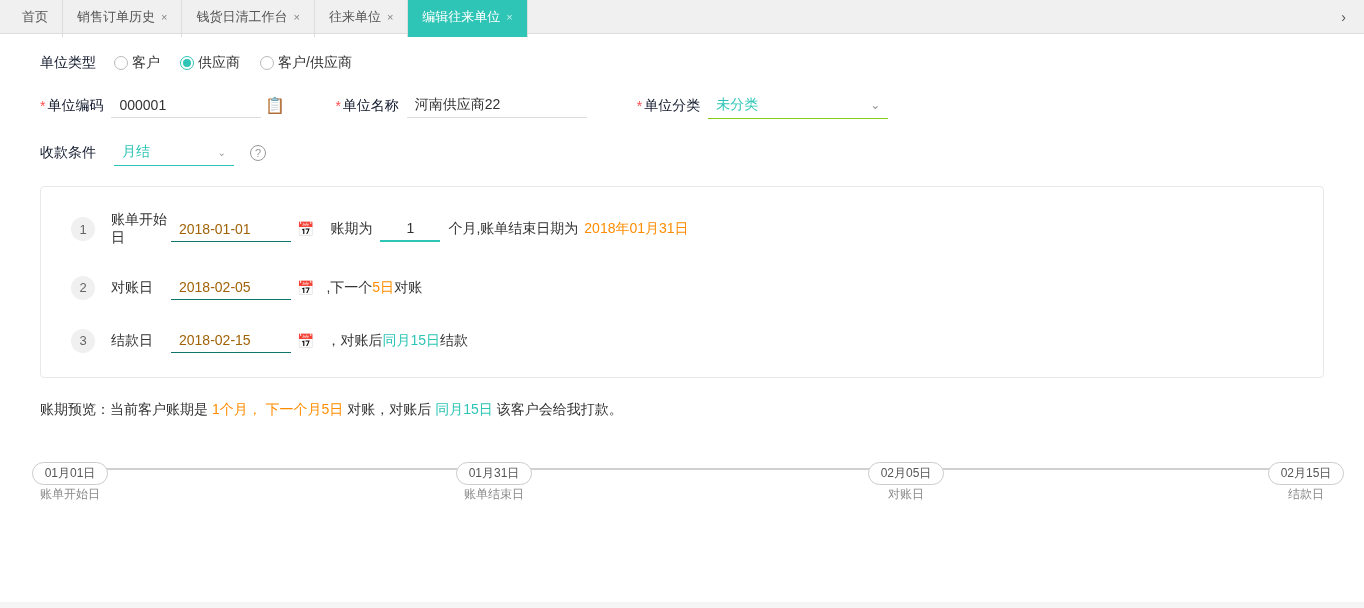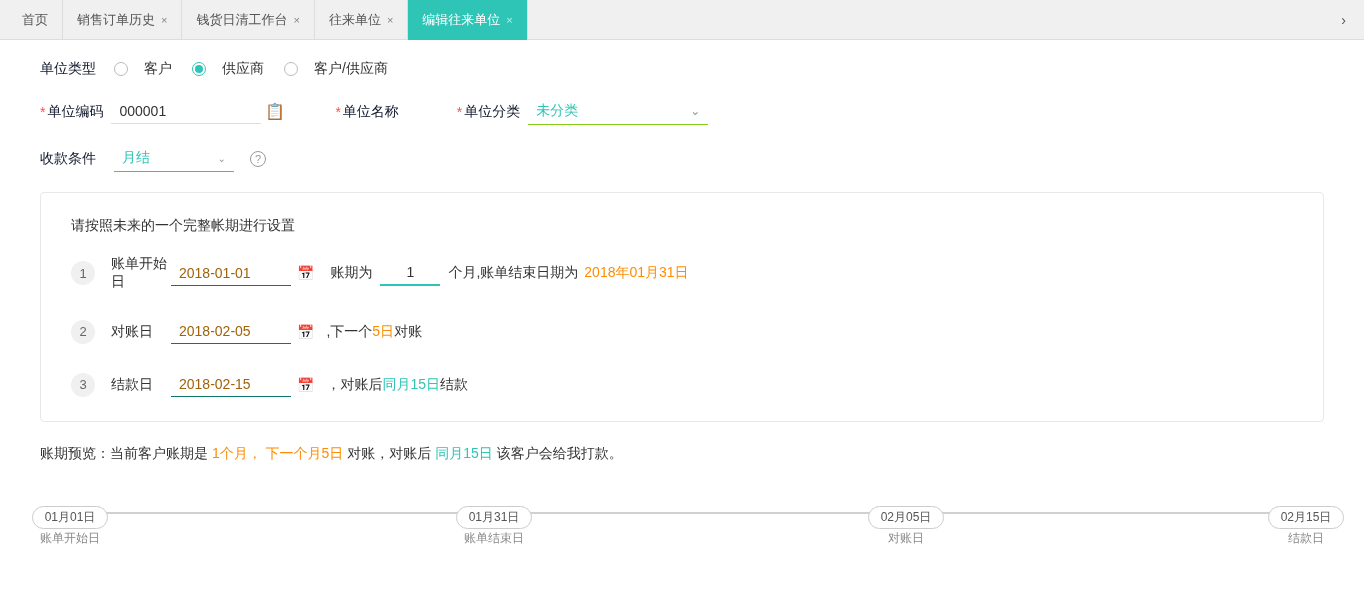--- a/index.html
+++ b/index.html
@@ -4,21 +4,21 @@
   <style>
     * { box-sizing: border-box; margin: 0; padding: 0; }
     body { font-family: "Microsoft YaHei", "PingFang SC", sans-serif; font-size: 14px; background: #f5f5f5; color: #333; }
 
     
     .tab-bar {
       display: flex;
       align-items: center;
       background: #f0f0f0;
       border-bottom: 1px solid #ddd;
-      height: 40px;
+      height: 34px;
       padding: 0 8px;
     }
     .tab-item {
       display: flex;
       align-items: center;
       padding: 0 14px;
       height: 40px;
       cursor: pointer;
       font-size: 13px;
       color: #555;
@@ -68,21 +68,21 @@
 
     
     .radio-group {
       display: flex;
       align-items: center;
       gap: 20px;
     }
     .radio-item {
       display: flex;
       align-items: center;
-      gap: 16px;
+      gap: 4px;
       cursor: pointer;
     }
     .radio-circle {
       width: 14px;
       height: 14px;
       border-radius: 50%;
       border: 1px solid #bbb;
       display: flex;
       align-items: center;
       justify-content: center;
@@ -352,20 +352,21 @@
     <div class="field-group">
       <span class="required-star">*</span>
       <span class="form-label">单位编码</span>
       <input class="field-input" type="text" style="width: 120px;" value="000001">
       <span class="calendar-icon">📋</span>
     </div>
 
     <div class="field-group">
       <span class="required-star">*</span>
       <span class="form-label">单位名称</span>
+      <input class="field-input" type="text" style="width: 180px;" value="河南供应商22">
     </div>
 
     <div class="field-group">
       <span class="required-star">*</span>
       <span class="form-label">单位分类</span>
       <div class="select-field" style="min-width:180px;">
         <span class="select-value">未分类</span>
         <span class="dropdown-arrow">⌄</span>
       </div>
     </div>
@@ -374,21 +375,20 @@
   <div class="form-row">
     <span class="form-label">收款条件</span>
     <div class="select-field" style="min-width:120px; border-bottom-color: #2ec5b6;">
       <span class="select-value">月结</span>
       <span class="select-arrow">⌄</span>
     </div>
     <div class="help-icon">?</div>
   </div>
 
   <div class="period-box">
-    <div class="period-title">请按照未来的一个完整帐期进行设置</div>
 
     <div class="period-row">
       <div class="row-number">1</div>
       <span class="row-label">账单开始日</span>
       <input class="date-input" type="text" value="2018-01-01" style="">
       <span class="calendar-icon" style="font-size:14px; margin-left:6px;">📅</span>
       <span class="row-desc" style="margin-left:16px;">账期为</span>
       <input class="month-input" type="text" value="1" style="margin: 0px 8px;">
       <span>个月,账单结束日期为</span>
       <span class="highlight-orange" style="margin-left:6px;">2018年01月31日</span>

